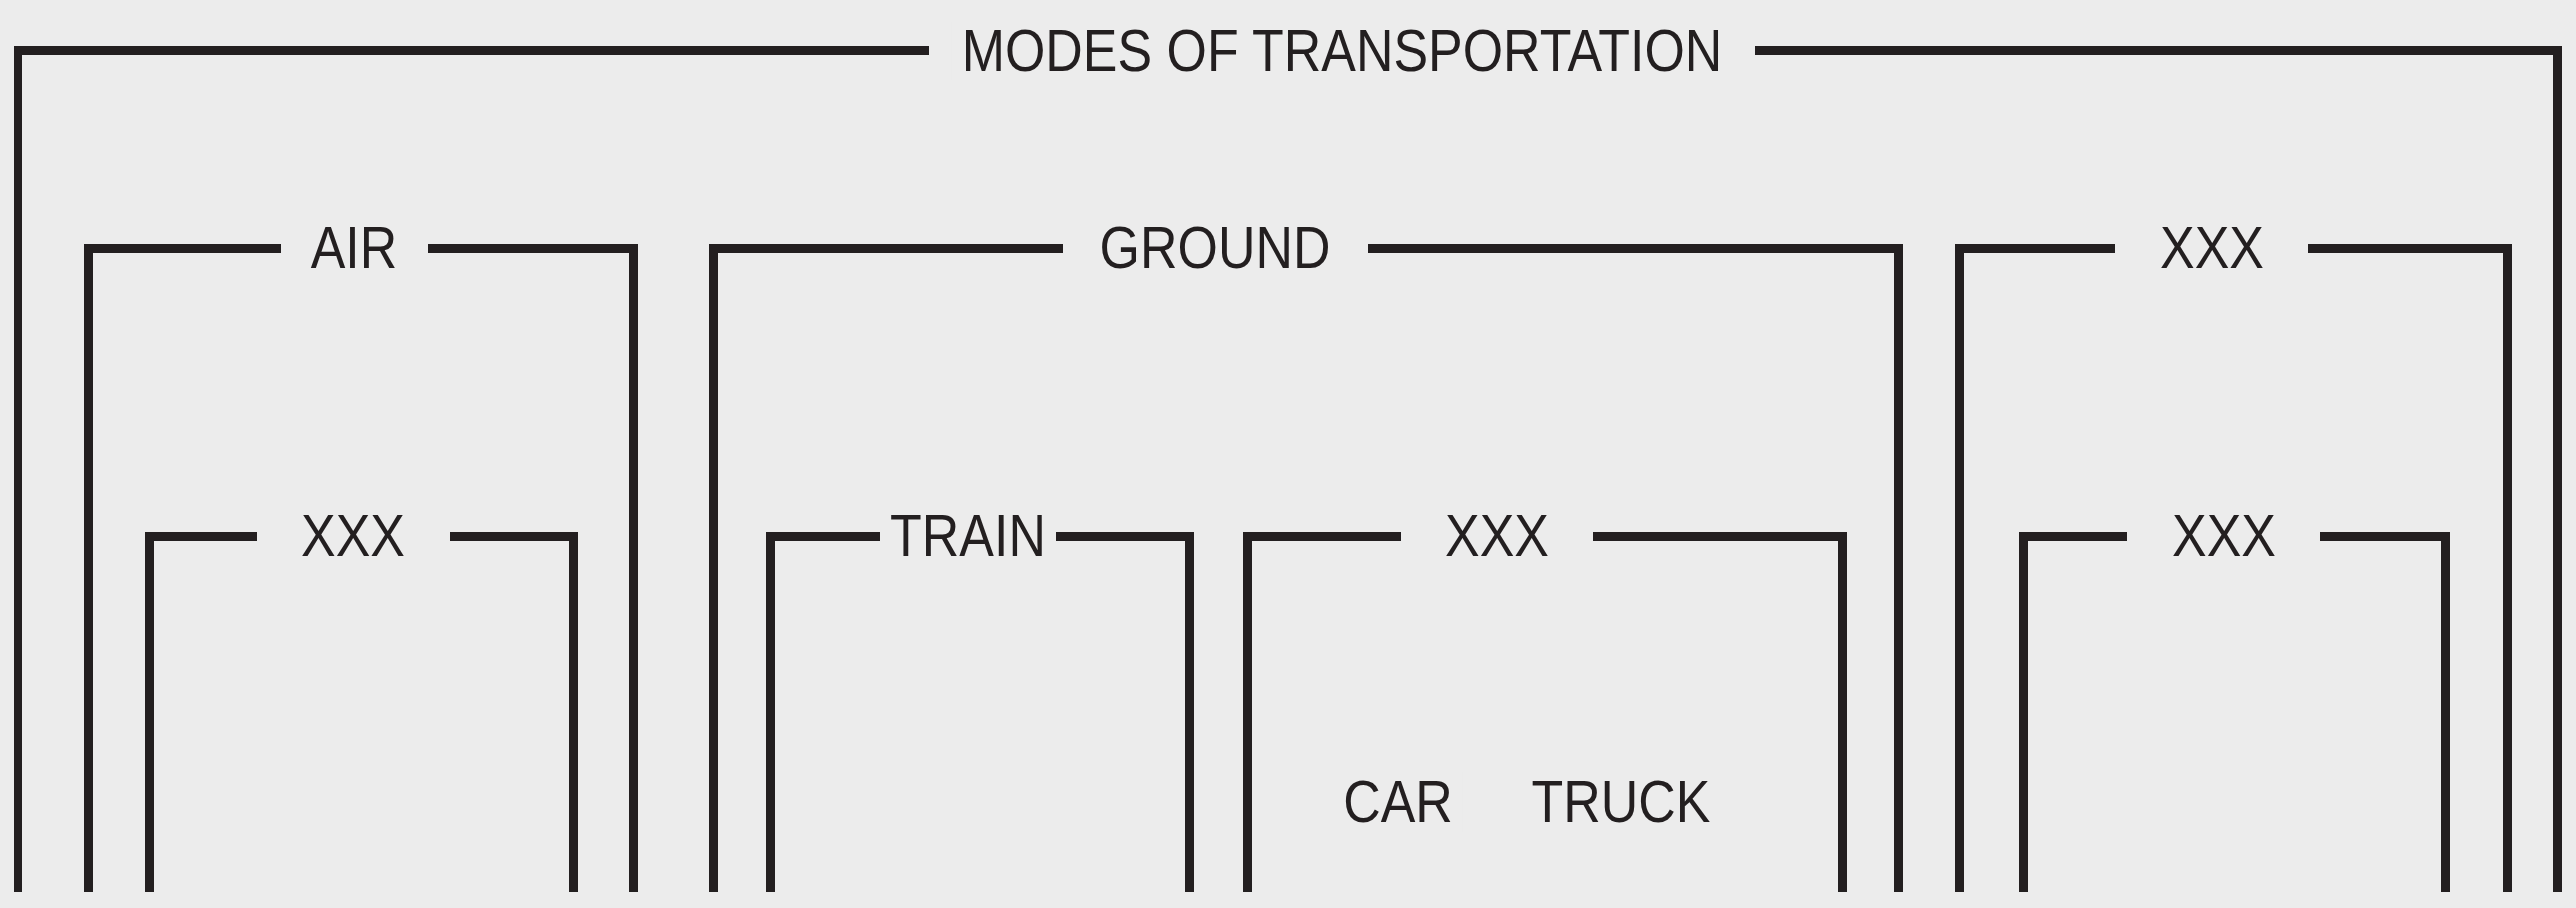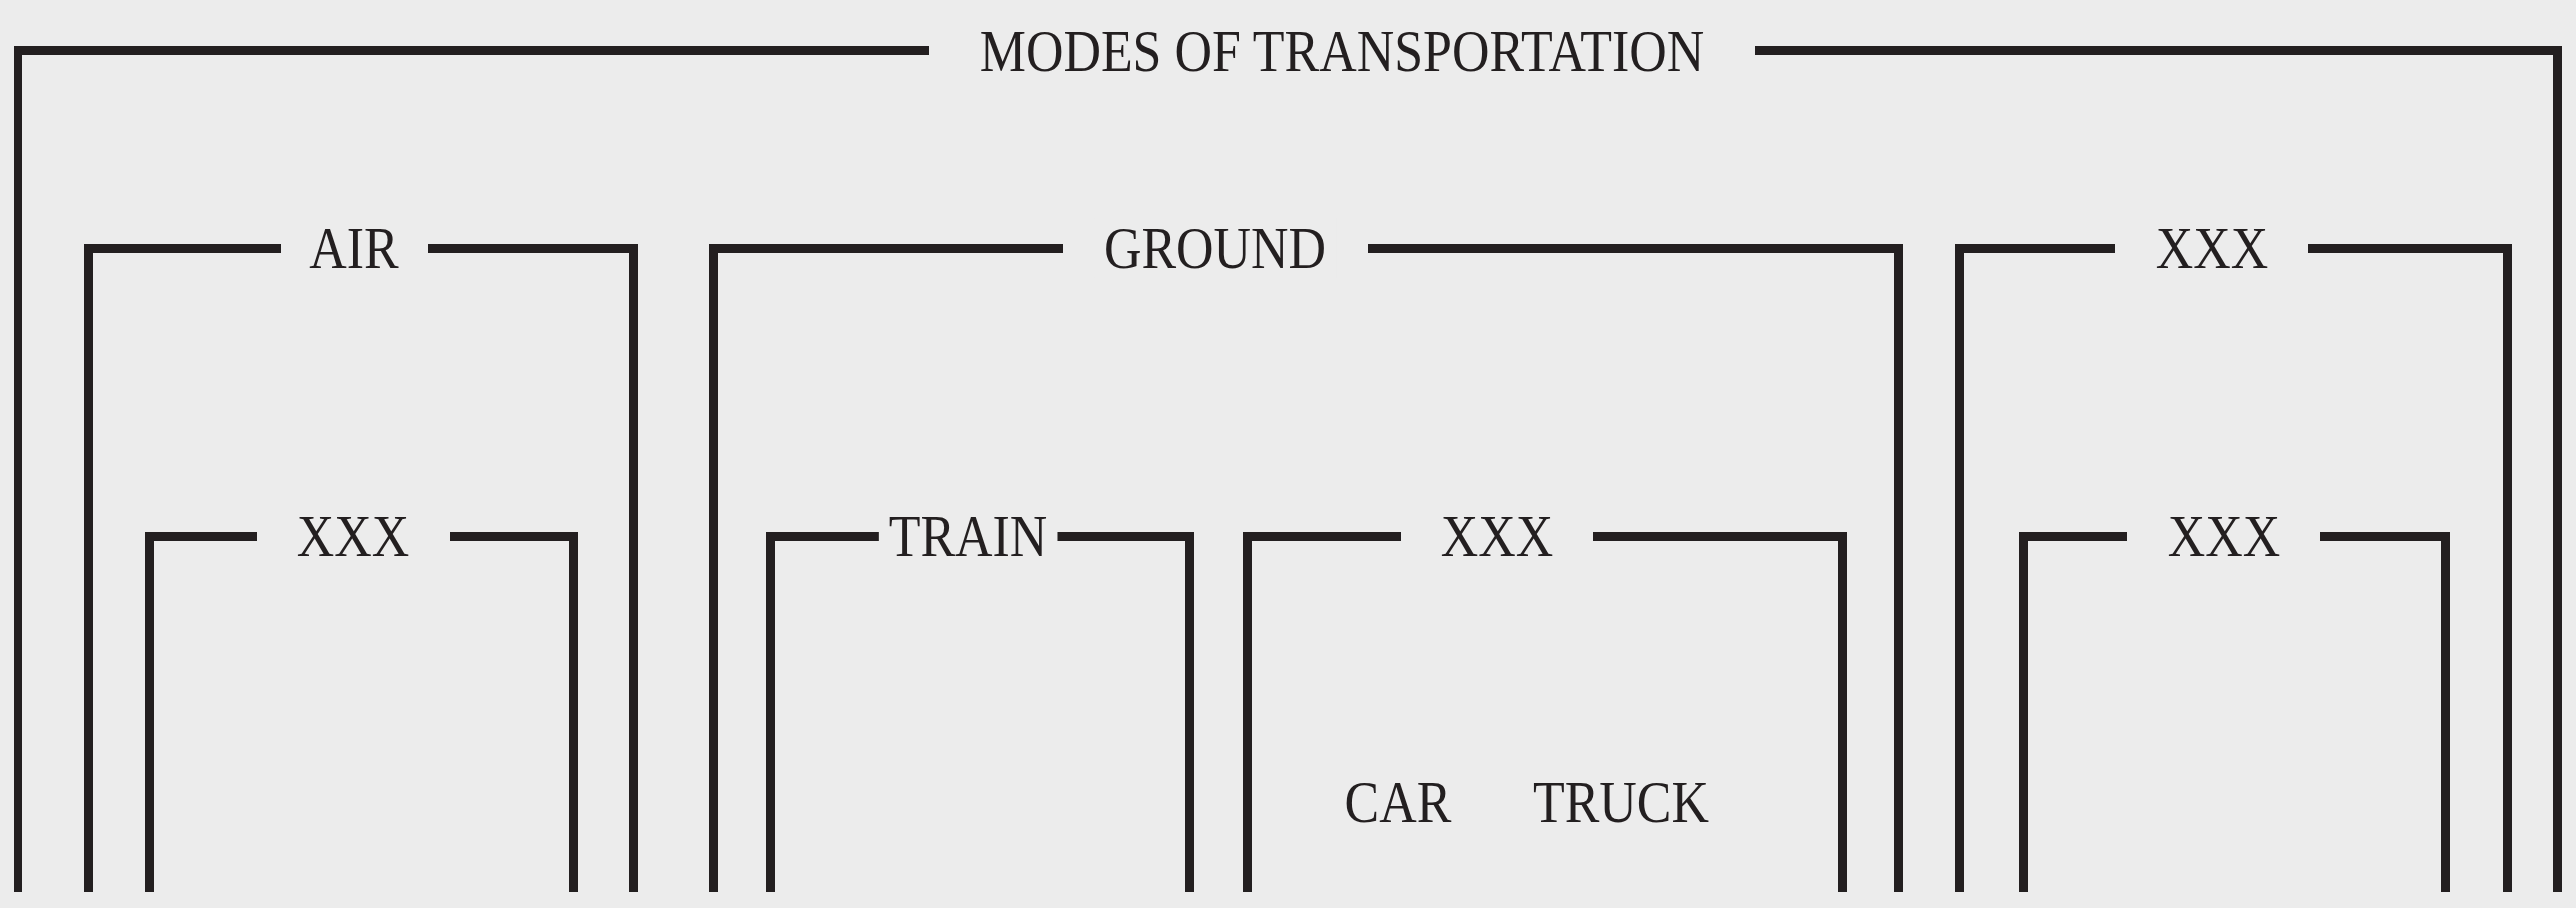--- a/index.html
+++ b/index.html
@@ -10,21 +10,21 @@
     width: 2576px;
     height: 909px;
     overflow: hidden;
     background: var(--bg, #ececec);
   }
   .canvas {
     position: relative;
     width: 2576px;
     height: 808px;
     background: var(--bg, #ececec);
-    font-family: Liberation Serif, serif;
+    font-family: Liberation Sans, sans-serif;
   }
   .node { position: absolute; inset: 0; }
   .seg {
     position: absolute;
     background: var(--ink, #231f20);
   }
   .label {
     position: absolute;
     transform: translate(-50%, -50%) scaleX(0.88);
     font-size: 59px;

